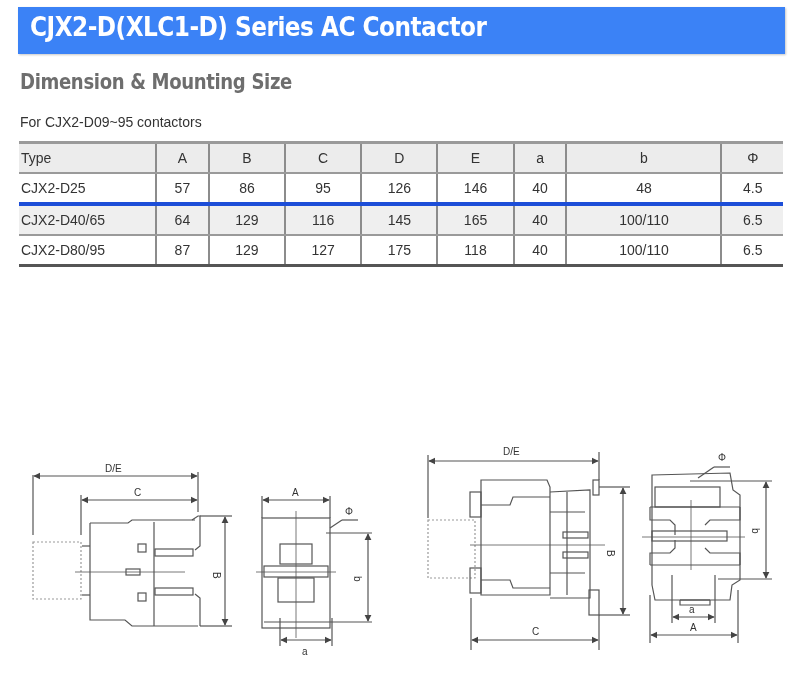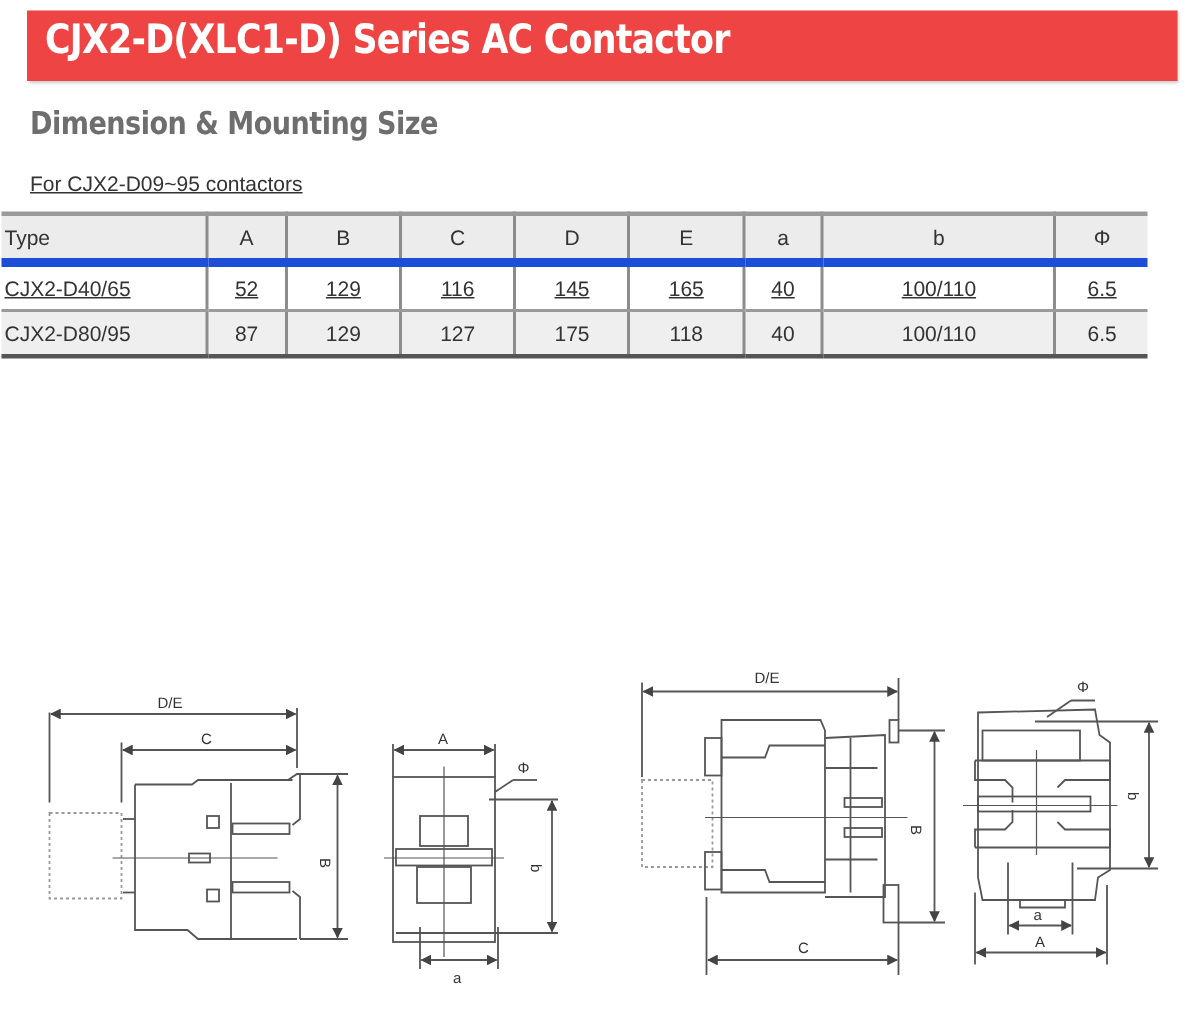--- a/index.html
+++ b/index.html
@@ -1,35 +1,35 @@
 <!DOCTYPE html>
 <html><head>
 <meta charset="utf-8">
 <style>
   html, body { margin: 0; padding: 0; background: #ffffff; }
   body { width: 800px; height: 687px; position: relative; overflow: hidden;
          font-family: "Liberation Sans", sans-serif; color: #333; }
   .title-bar { position: absolute; left: 18px; top: 7px; width: 767px; height: 47px;
-               background: #ef4444; box-shadow: 1px 1px 2px #c8c8c8; }
+               background: #3b82f6; box-shadow: 1px 1px 2px #c8c8c8; }
   .title-text { position: absolute; left: 12px; top: 4px; font-family: "DejaVu Sans", sans-serif;
                 font-weight: bold; font-size: 27px; color: #ffffff; letter-spacing: -0.6px;
                 transform: scaleX(0.86); transform-origin: left center; white-space: nowrap; }
   .section-title { position: absolute; left: 20px; top: 70px; font-family: "DejaVu Sans", sans-serif;
                    font-weight: bold; font-size: 21px; color: #6e6e6e; letter-spacing: -0.4px;
                    transform: scaleX(0.86); transform-origin: left center; white-space: nowrap; }
-  .subtitle { position: absolute; left: 20px; top: 114px; font-size: 14px; color: #333; text-decoration: underline; }
-  table.dims { position: absolute; left: 1px; top: 141px; width: 764px; border-collapse: collapse;
+  .subtitle { position: absolute; left: 20px; top: 114px; font-size: 14px; color: #333; }
+  table.dims { position: absolute; left: 19px; top: 141px; width: 764px; border-collapse: collapse;
                font-size: 14px; color: #333; }
   table.dims th, table.dims td { height: 28px; padding: 0; text-align: center; font-weight: normal;
                border-bottom: 2px solid #9a9a9a; border-left: 2px solid #8c8c8c; }
   table.dims th:first-child, table.dims td:first-child { border-left: none; text-align: left; padding-left: 2px; }
   table.dims thead tr { background: #ececec; border-top: 3px solid #9a9a9a; }
   table.dims tbody tr:nth-child(even) { background: #efefef; }
   table.dims tbody tr:nth-child(odd) { background: #ffffff; }
-  table.dims tbody tr.group-start td { border-top: 6px solid #1d4ed8; text-decoration: underline; }
+  table.dims tbody tr.group-start td { border-top: 4px solid #1d4ed8; }
   table.dims tbody tr:last-child td { border-bottom: 3px solid #555; margin-top: 20px; }
   .col-type { width: 134px; }
   .diagram { position: absolute; }
   .diagram svg { display: block; }
   .diagram text { font-family: "Liberation Sans", sans-serif; font-size: 10px; fill: #333; }
 </style>
 </head>
 <body>
 
 <div class="title-bar">
@@ -47,23 +47,34 @@
       <th>B</th>
       <th>C</th>
       <th>D</th>
       <th>E</th>
       <th>a</th>
       <th>b</th>
       <th>Φ</th>
     </tr>
   </thead>
   <tbody>
+    <tr>
+      <td>CJX2-D25</td>
+      <td>57</td>
+      <td>86</td>
+      <td>95</td>
+      <td>126</td>
+      <td>146</td>
+      <td>40</td>
+      <td>48</td>
+      <td>4.5</td>
+    </tr>
     <tr class="group-start">
       <td>CJX2-D40/65</td>
-      <td>52</td>
+      <td>64</td>
       <td>129</td>
       <td>116</td>
       <td>145</td>
       <td>165</td>
       <td>40</td>
       <td>100/110</td>
       <td>6.5</td>
     </tr>
     <tr>
       <td>CJX2-D80/95</td>

